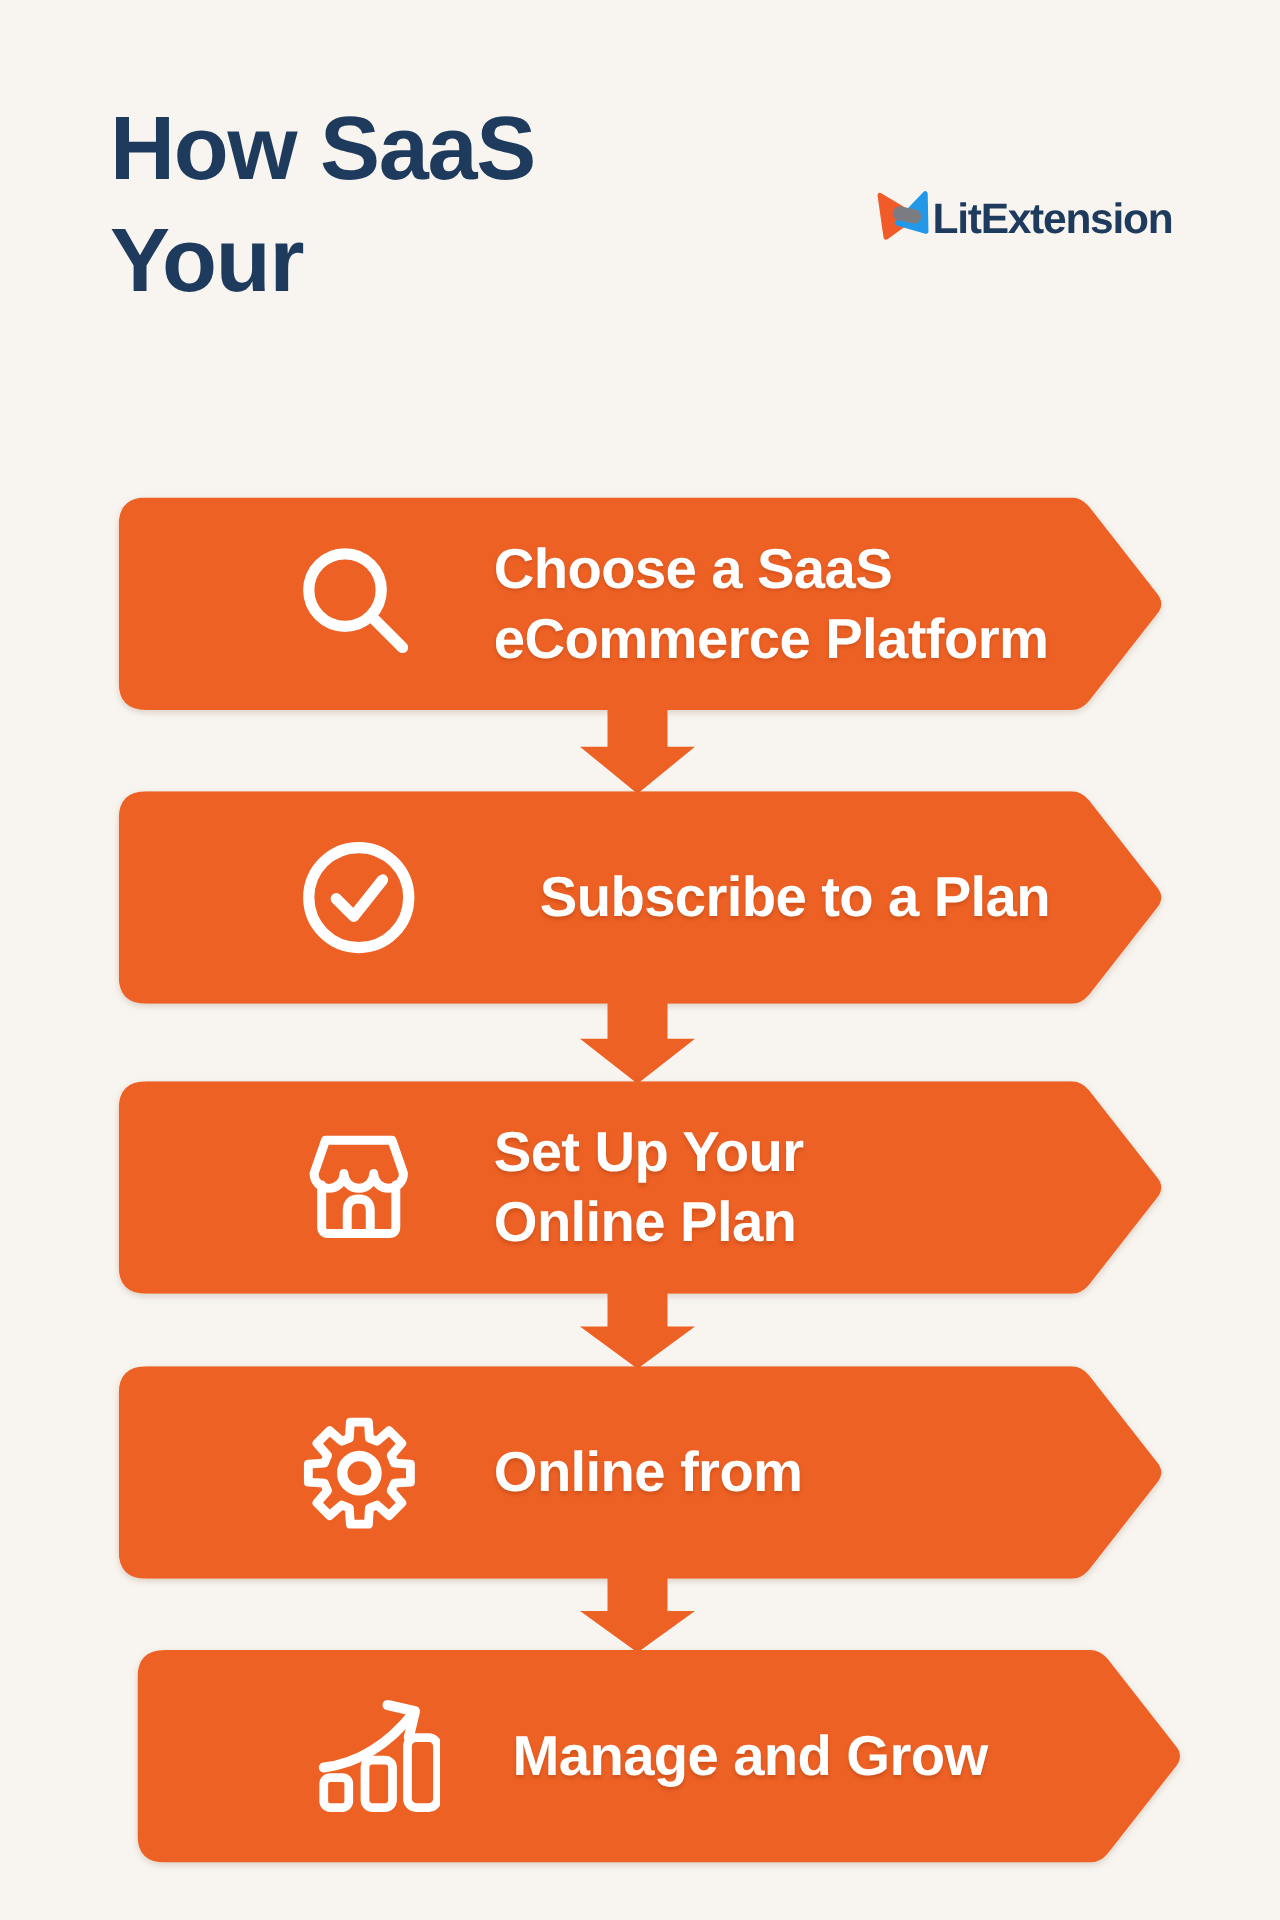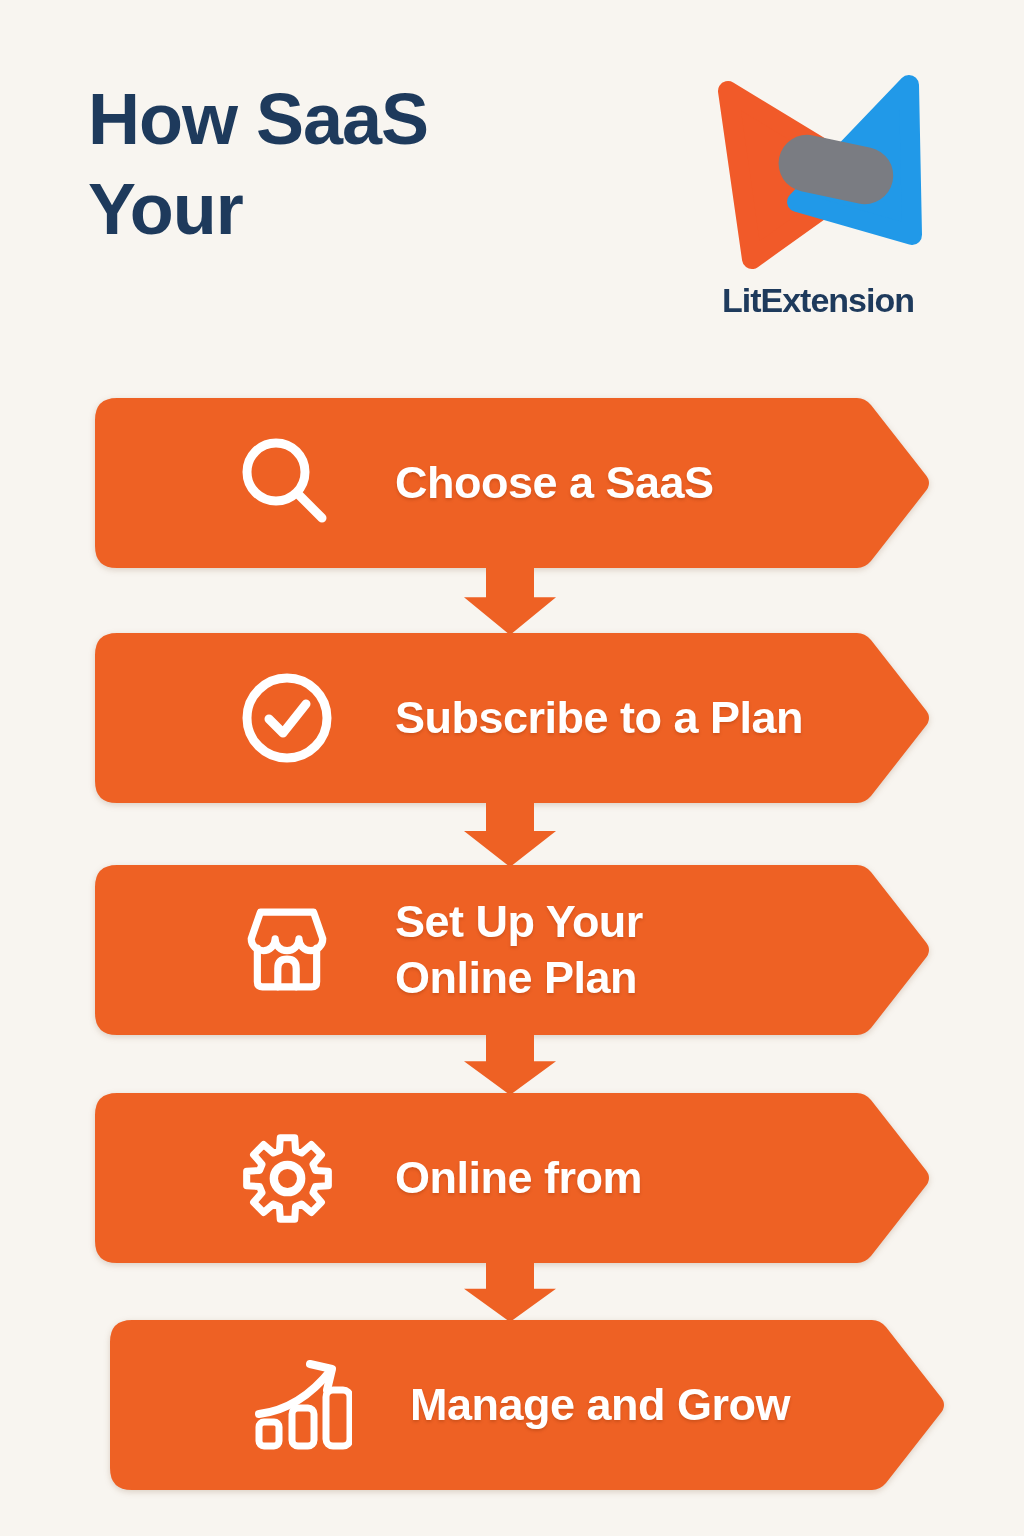--- a/index.html
+++ b/index.html
@@ -12,36 +12,36 @@
   }
   
   .title{
     position:absolute;left:88px;top:74px;
     font-size:72px;font-weight:700;line-height:90px;
     color:var(--title-color,#1E3A5C);
     letter-spacing:-1px;
   }
   .logo{
     position:absolute;left:698px;top:70px;width:240px;
-    display:flex;flex-direction:column;align-items:center;
+    display:flex;flex-direction:row;align-items:center;
   }
   .logo svg{display:block;}
   .logo .mark-orange{fill:var(--logo-orange,#F15A29);stroke:var(--logo-orange,#F15A29);}
   .logo .mark-blue{fill:var(--logo-blue,#2199E8);stroke:var(--logo-blue,#2199E8);}
   .logo .mark-gray{fill:var(--logo-gray,#7A7C82);}
   .wordmark{
     margin-top:6px;
     font-size:34px;font-weight:700;letter-spacing:-1px;
     color:var(--logo-text,#1E3A5C);
   }
   
   .step{
     position:absolute;left:95px;width:840px;height:170px;
   }
-  .step.s1{top:398px;padding-left:20px;} .step.s2{top:633px;} .step.s3{top:865px;}
+  .step.s1{top:398px;padding-left:20px;} .step.s2{top:633px;text-align:right;} .step.s3{top:865px;}
   .step.s4{top:1093px;} .step.s5{top:1320px;margin-left:15px;}
   .banner-shape{position:absolute;inset:0;filter:drop-shadow(0 2px 3px rgba(90,40,0,.18));}
   .banner-shape path{fill:var(--banner-orange,#EE6124);}
   .step-icon{
     position:absolute;left:142px;top:50%;transform:translateY(-50%);
     width:100px;height:104px;display:flex;align-items:center;justify-content:center;
   }
   .step-icon svg{display:block;}
   .ico{stroke:var(--banner-text,#fff);fill:none;stroke-linecap:round;stroke-linejoin:round;}
   .step-text{
@@ -85,20 +85,21 @@
       <path d="M22 0 H762 Q770 0 776 7 L830 76 Q838 85 830 94 L776 163 Q770 170 762 170 H22 Q0 170 0 148 V22 Q0 0 22 0 Z"></path>
     </svg>
     <div class="step-icon">
       <svg width="95" height="95" viewBox="0 0 95 95">
         <circle class="ico" cx="36" cy="36" r="29" stroke-width="9"></circle>
         <line class="ico" x1="58" y1="58" x2="82" y2="82" stroke-width="9"></line>
       </svg>
     </div>
     <div class="step-text">
       <div>Choose a SaaS</div>
+      <div>eCommerce Platform</div>
     </div>
   </div>
 
   <div class="connector c1">
     <svg viewBox="0 0 92 66" preserveAspectRatio="none">
         <polygon points="22,0 70,0 70,30 92,30 46,66 0,30 22,30"></polygon>
       </svg>
   </div>
 
   <div class="step s2">

